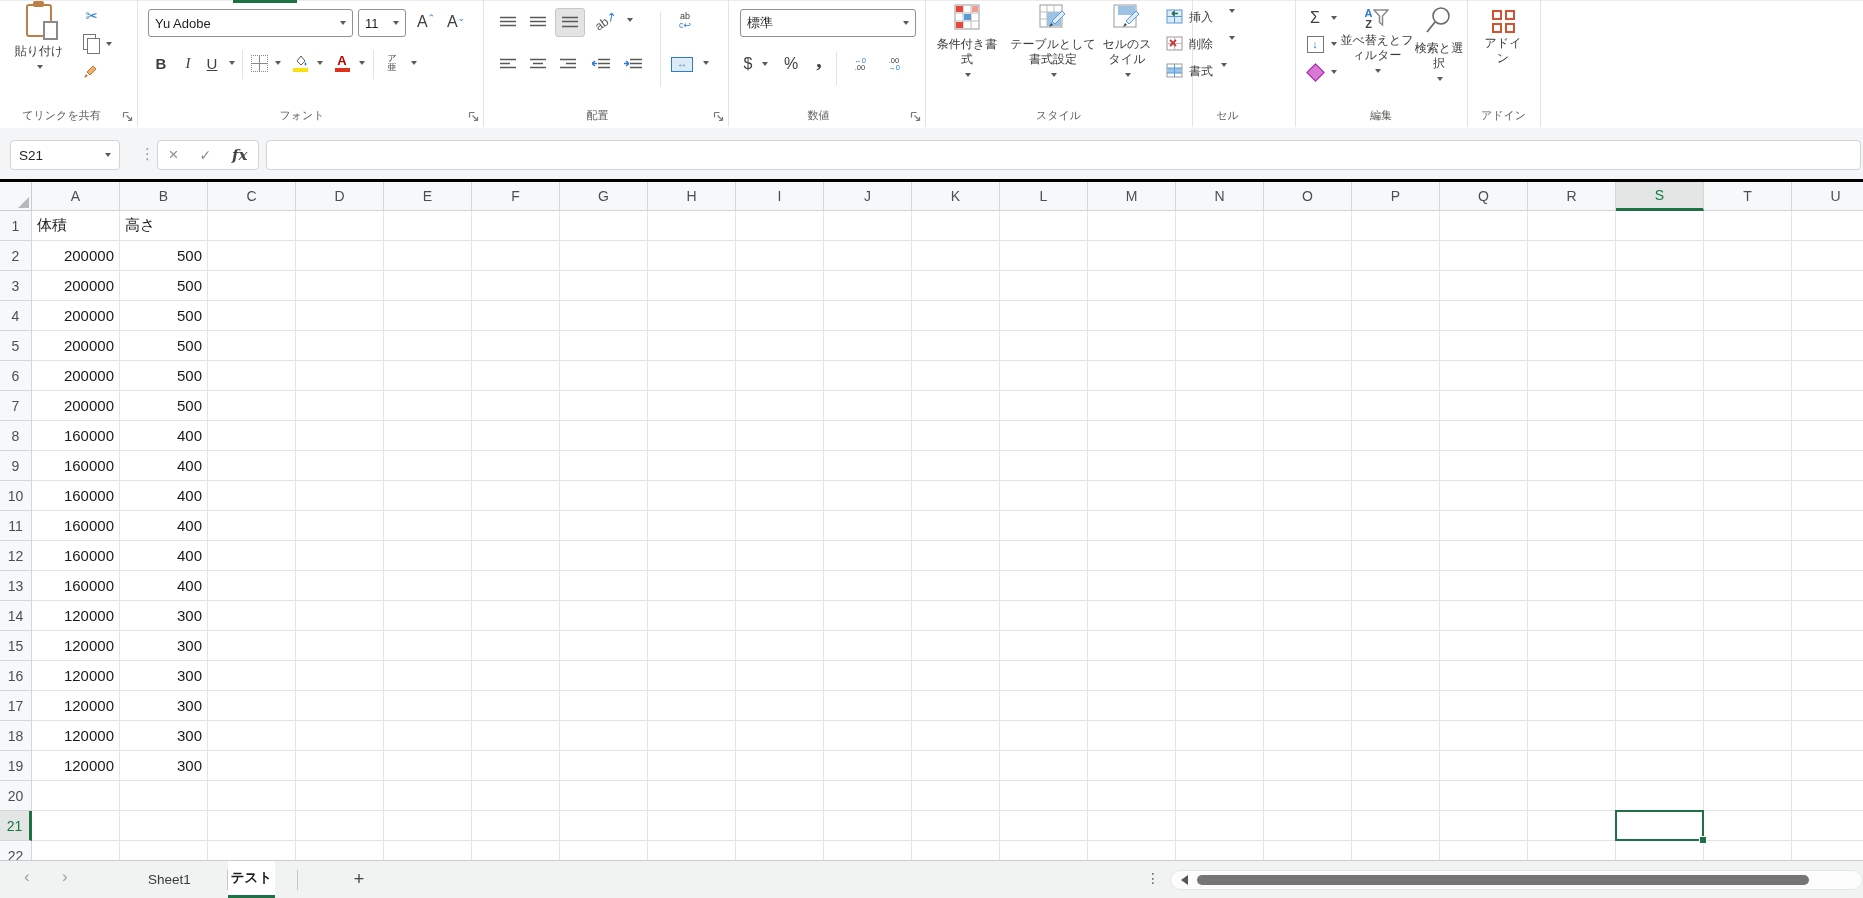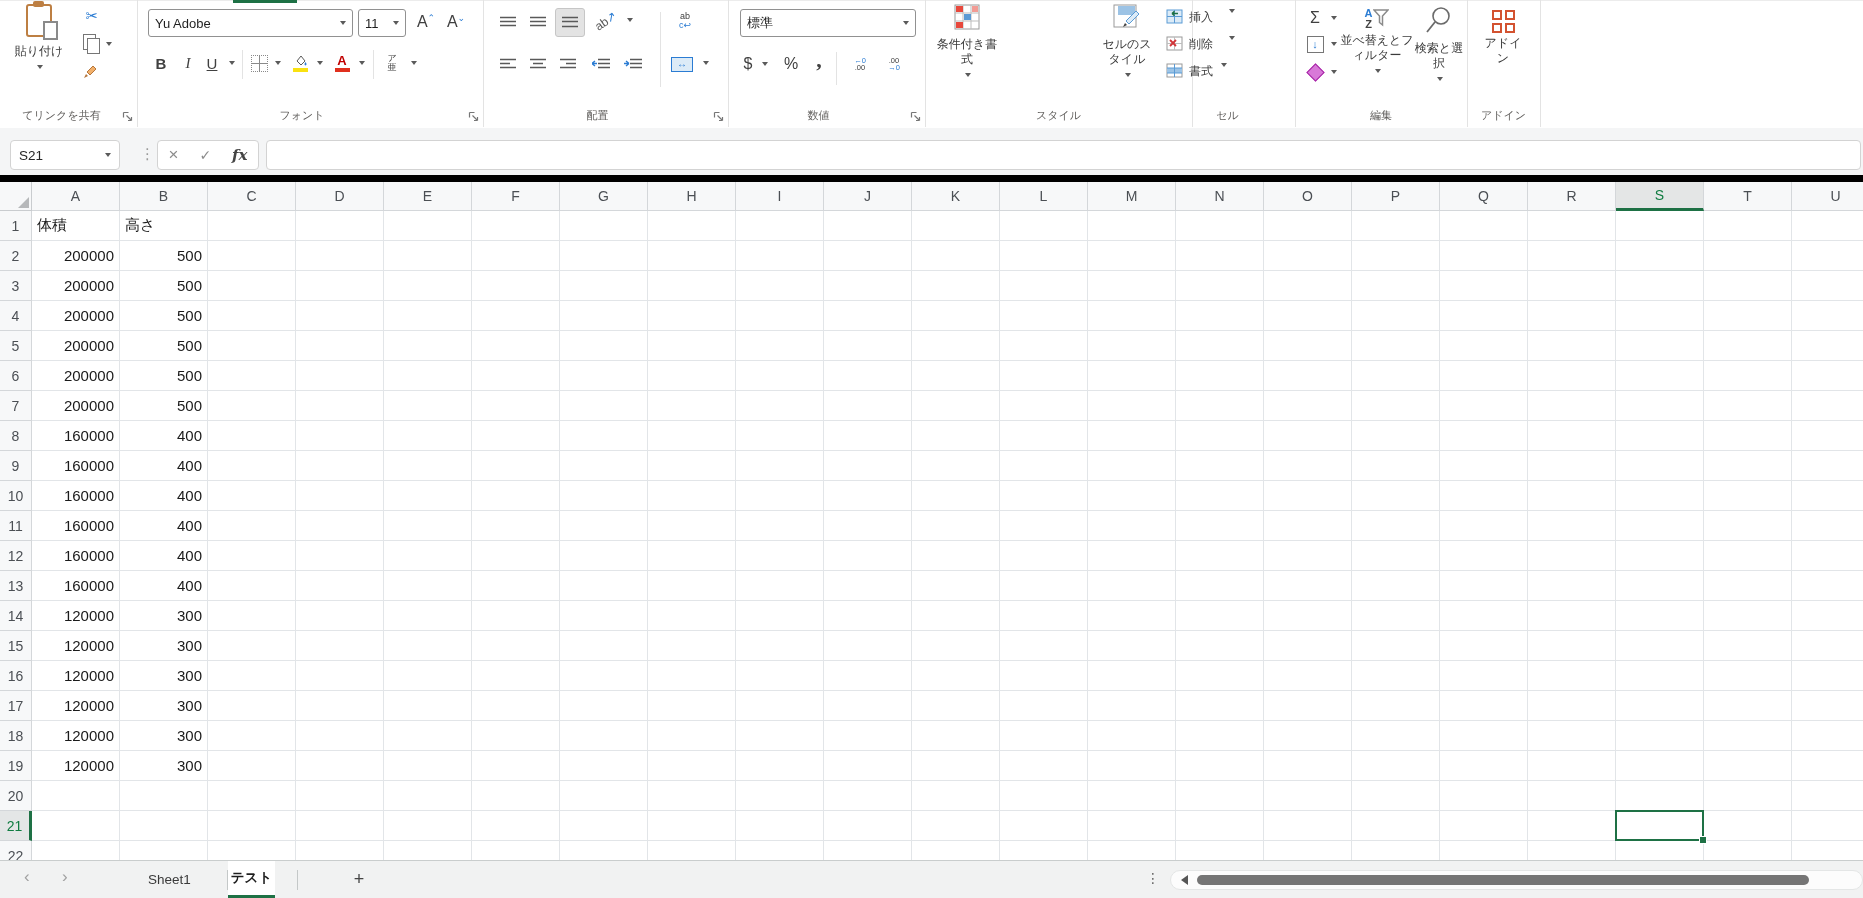--- a/index.html
+++ b/index.html
@@ -20,21 +20,21 @@
   .combo{position:absolute;background:#fff;border:1px solid #919191;border-radius:3px;font-size:13px;color:#1f1f1f;display:flex;align-items:center;padding:0 6px;box-sizing:border-box;}
   .combo .cv{margin-left:auto;}
   .sbtn{position:absolute;display:flex;align-items:center;justify-content:center;color:#404040;}
   .selbtn{background:#e3e3e3;border:1px solid #c6c6c6;border-radius:3px;}
   .sep-v{position:absolute;top:10px;bottom:34px;width:1px;background:#e3e3e3;}
   .two7{font-size:7.5px;line-height:7px;color:#3c3c3c;text-align:center;}
   .rowbtn{position:absolute;left:6px;display:flex;font-size:12px;color:#3b3b3b;height:22px;}
   .rowbtn .lab{margin-left:6px;}
   .rowbtn .cv{margin-left:8px;}
   
-  #fbar{position:absolute;top:128px;left:0;width:1863px;height:54px;background:#f4f5f6;border-bottom:7px solid #000000;box-sizing:border-box;}
+  #fbar{position:absolute;top:128px;left:0;width:1863px;height:54px;background:#f4f5f6;border-bottom:3px solid #000000;box-sizing:border-box;}
   .fbox{position:absolute;top:12px;height:30px;background:#fff;border:1px solid #d3d3d3;border-radius:4px;box-sizing:border-box;display:flex;align-items:center;}
   
   #grid{position:absolute;top:182px;left:0;width:1863px;height:678px;overflow:hidden;background:#fff;}
   #grid-inner{display:grid;grid-template-columns:32px repeat(21,88px);grid-template-rows:29px repeat(22,30px);}
   .ch,.rh{background:#f7f8f9;border-right:1px solid #d4d7da;border-bottom:1px solid #d4d7da;color:#4b4f54;font-size:14px;display:flex;align-items:center;justify-content:center;box-sizing:border-box;}
   .ch.sel{background:#e4e6e6;color:#107c41;border-bottom:3px solid #1e7145;}
   .rh.sel{background:#e4e6e6;color:#107c41;border-right:3px solid #1e7145;}
   .cell{border-right:1px solid #e2e5e8;border-bottom:1px solid #e2e5e8;font-size:15px;color:#1a1a1a;display:flex;align-items:center;box-sizing:border-box;padding:0 5px;overflow:hidden;}
   .cell.num{justify-content:flex-end;}
   #corner{background:#f7f8f9;border-right:1px solid #c9cccf;border-bottom:1px solid #c9cccf;position:relative;box-sizing:border-box;}
@@ -249,20 +249,30 @@
       <svg width="26" height="26" viewBox="0 0 26 26">
         <rect x="1" y="1" width="24" height="24" fill="#fff" stroke="#9a9a9a"></rect>
         <path d="M9 1v24M17 1v24M1 9h24M1 17h24" stroke="#bdbdbd"></path>
         <rect x="2" y="2" width="7" height="6" fill="#e8483c"></rect>
           <rect x="2" y="18" width="7" height="6" fill="#e8483c"></rect>
         <rect x="10" y="10" width="7" height="6" fill="#5b9bd5"></rect>
           <rect x="18" y="2" width="6" height="6" fill="#e8483c" opacity=".55"></rect>
       </svg>
       <span class="blabel">条件付き書式</span><span class="cv"></span>
     </div>
+    <div class="bigbtn" style="left:80px;width:96px;">
+      <svg width="28" height="26" viewBox="0 0 28 26">
+        <rect x="1" y="1" width="22" height="22" fill="#fff" stroke="#9a9a9a"></rect>
+        <path d="M8 1v22M15 1v22M1 8h22M1 15h22" stroke="#bdbdbd"></path>
+        <rect x="8" y="8" width="14" height="14" fill="#9cc3e5"></rect>
+        <path d="M13 17 L23 7 L26 10 L16 20 Z" fill="#dcebf7" stroke="#5b9bd5"></path>
+        <path d="M10 23 L14 21 L12 19 Z" fill="#404040"></path>
+      </svg>
+      <span class="blabel">テーブルとして書式設定</span><span class="cv"></span>
+    </div>
     <div class="bigbtn" style="left:172px;width:60px;">
       <svg width="28" height="26" viewBox="0 0 28 26">
         <rect x="1" y="1" width="22" height="22" fill="#fff" stroke="#9a9a9a"></rect>
         <rect x="5" y="2" width="17" height="9" fill="#9cc3e5"></rect>
         <path d="M13 17 L23 7 L26 10 L16 20 Z" fill="#dcebf7" stroke="#5b9bd5"></path>
         <path d="M10 23 L14 21 L12 19 Z" fill="#404040"></path>
       </svg>
       <span class="blabel">セルのスタイル</span><span class="cv"></span>
     </div>
     <div class="glabel">スタイル</div>

